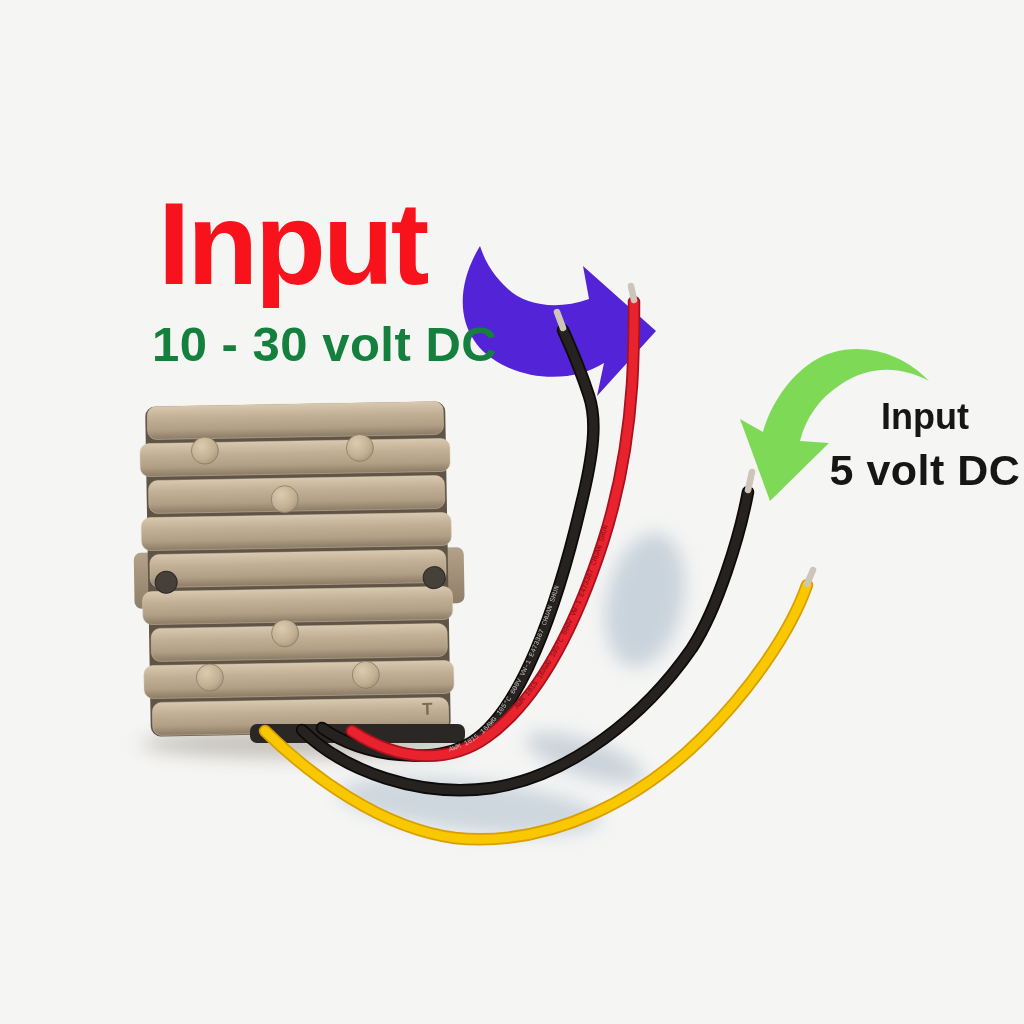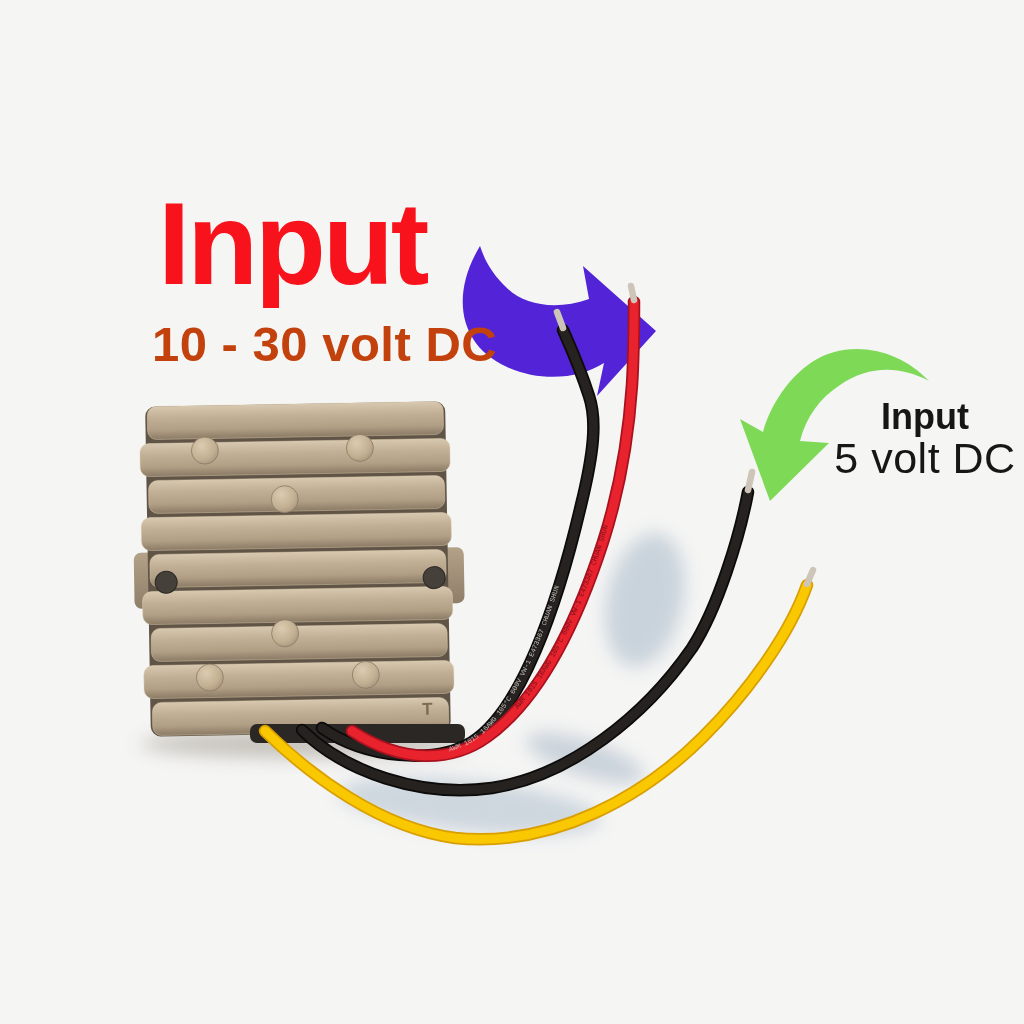--- a/index.html
+++ b/index.html
@@ -11,28 +11,28 @@
   .stage svg{position:absolute;left:0;top:0;}
   .label{position:absolute;line-height:1;white-space:nowrap;margin-left:18px;}
   .input-title{
     left:140px;top:186px;
     font-size:116px;font-weight:bold;letter-spacing:-3px;
     color:#f8121b;
   }
   .input-subtitle{
     left:134px;top:320px;
     font-size:49px;font-weight:bold;letter-spacing:0.5px;
-    color:#c2410c;
+    color:#15803d;
   }
   .output-block{
     position:absolute;left:826px;top:399px;width:198px;text-align:center;
     color:#161616;
   }
   .output-title{font-size:36px;font-weight:bold;line-height:1;}
-  .output-subtitle{font-size:43px;font-weight:normal;line-height:1;margin-top:2px;letter-spacing:0.5px;}
+  .output-subtitle{font-size:43px;font-weight:bold;line-height:1;margin-top:14px;letter-spacing:0.5px;}
 </style>
 </head>
 <body>
 
 <div class="stage">
 
   <svg width="1024" height="1024" viewBox="0 0 1024 1024">
     <defs>
       <linearGradient id="mg" x1="0" y1="0" x2="0" y2="1">
         <stop offset="0" stop-color="#d7c8af"></stop>

